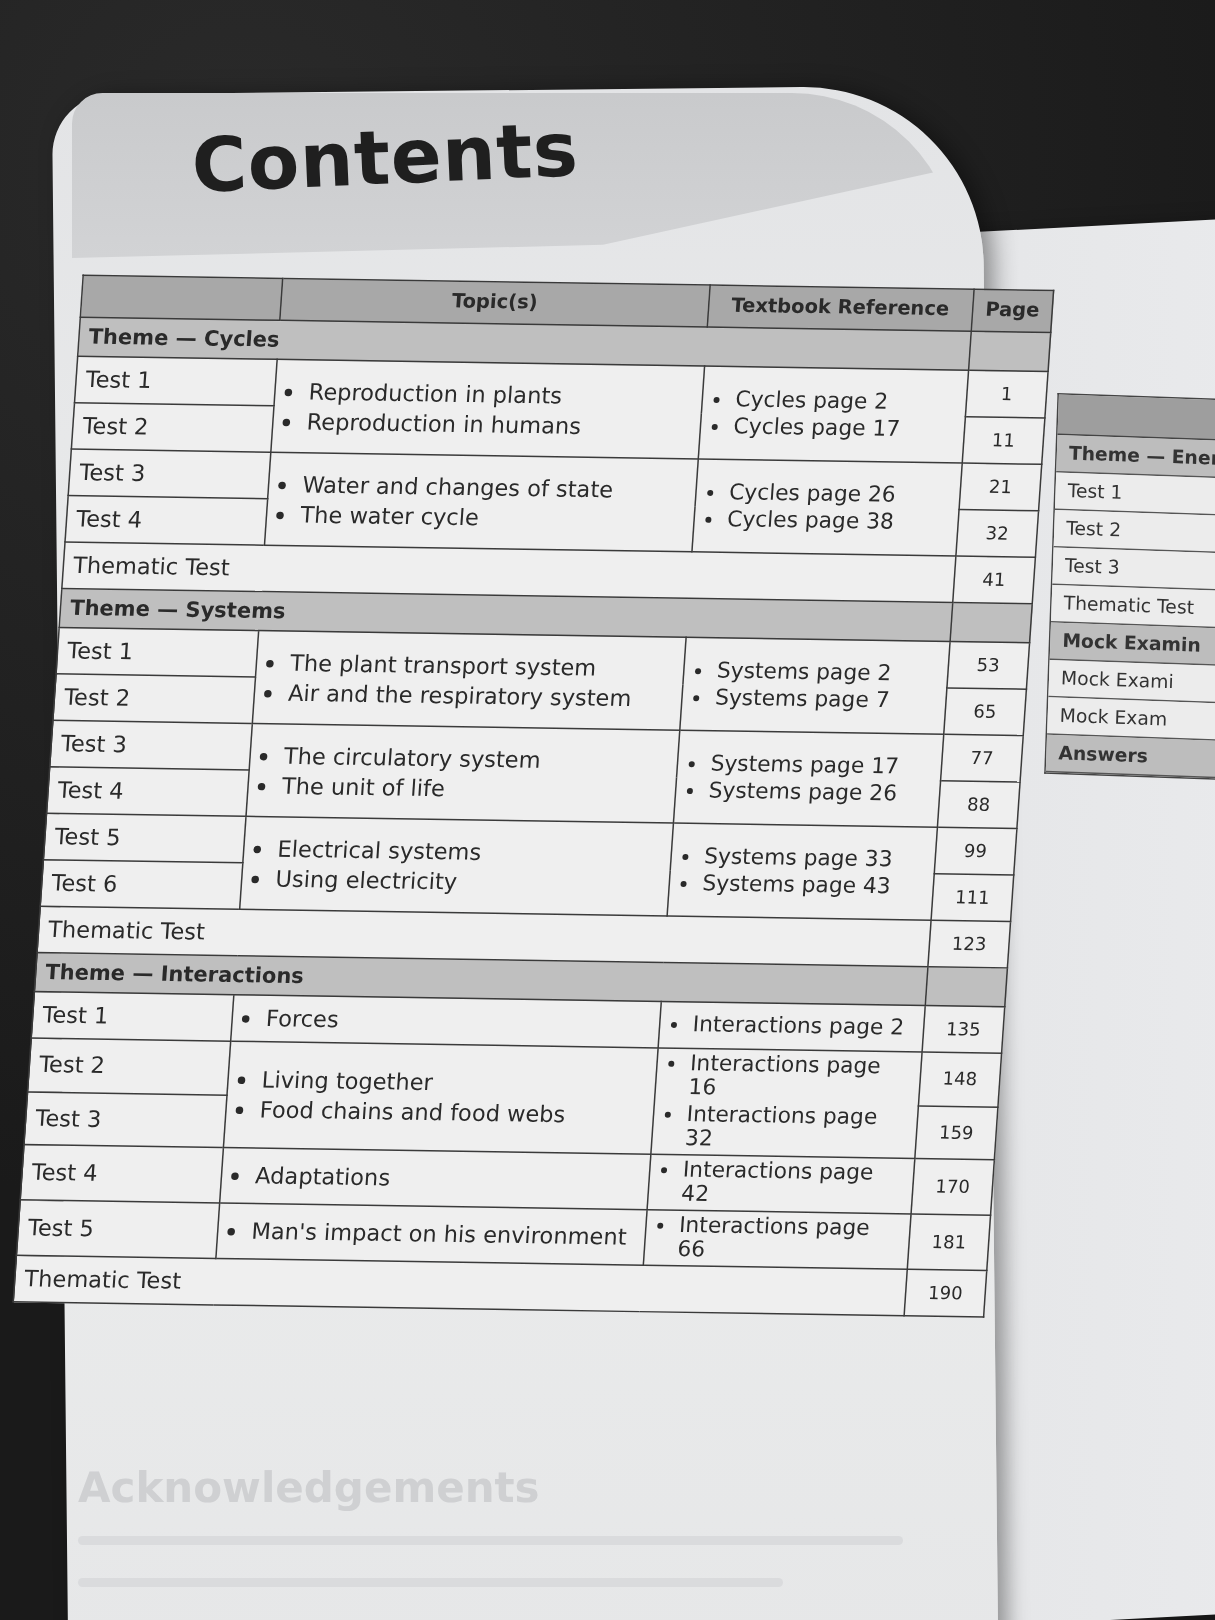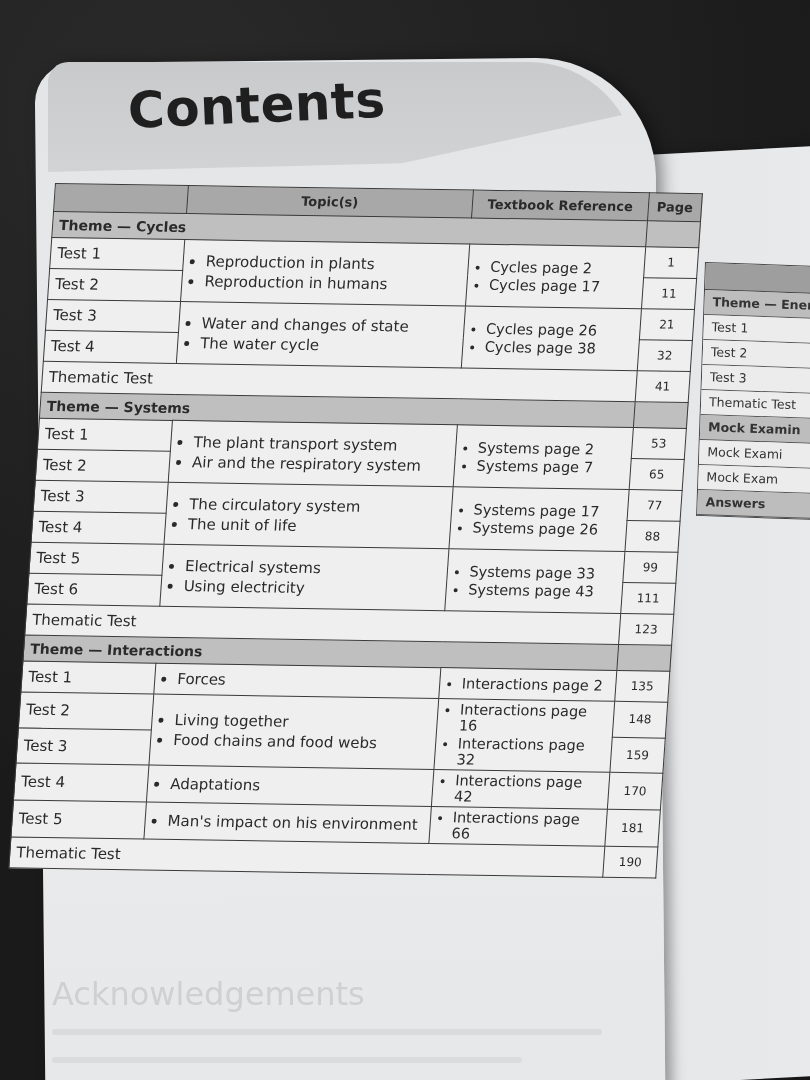--- a/index.html
+++ b/index.html
@@ -71,21 +71,21 @@
   .toc .topic { width: 250px; }
   .toc .ref { width: 150px; font-size: 14.5px; }
   .toc .pg { width: 30px; text-align: center; font-size: 12px; }
   .toc .thematic { height: 30px; }
   .toc ul { margin: 0; padding: 0 0 0 16px; }
   .toc li { margin: 2px 0; }
   .faded {
     position: absolute; left: 52px; top: 975px; width: 660px;
     color: #d0d1d3; font-family: "DejaVu Sans", sans-serif;
   }
-  .faded .ack { font-size: 32px; font-weight: normal; color: #cfd0d2; }
+  .faded .ack { font-size: 28px; font-weight: bold; color: #cfd0d2; }
   .faded .line { height: 6px; margin: 16px 0 0 0; background: #dadbdd; width: 550px; border-radius: 3px; }
   .faded .line.short { width: 470px; margin-top: 22px; }
 </style>
 </head>
 <body>
 
 <div class="bg-texture"></div>
 
 <div class="right-page"></div>
 <div class="right-table">

